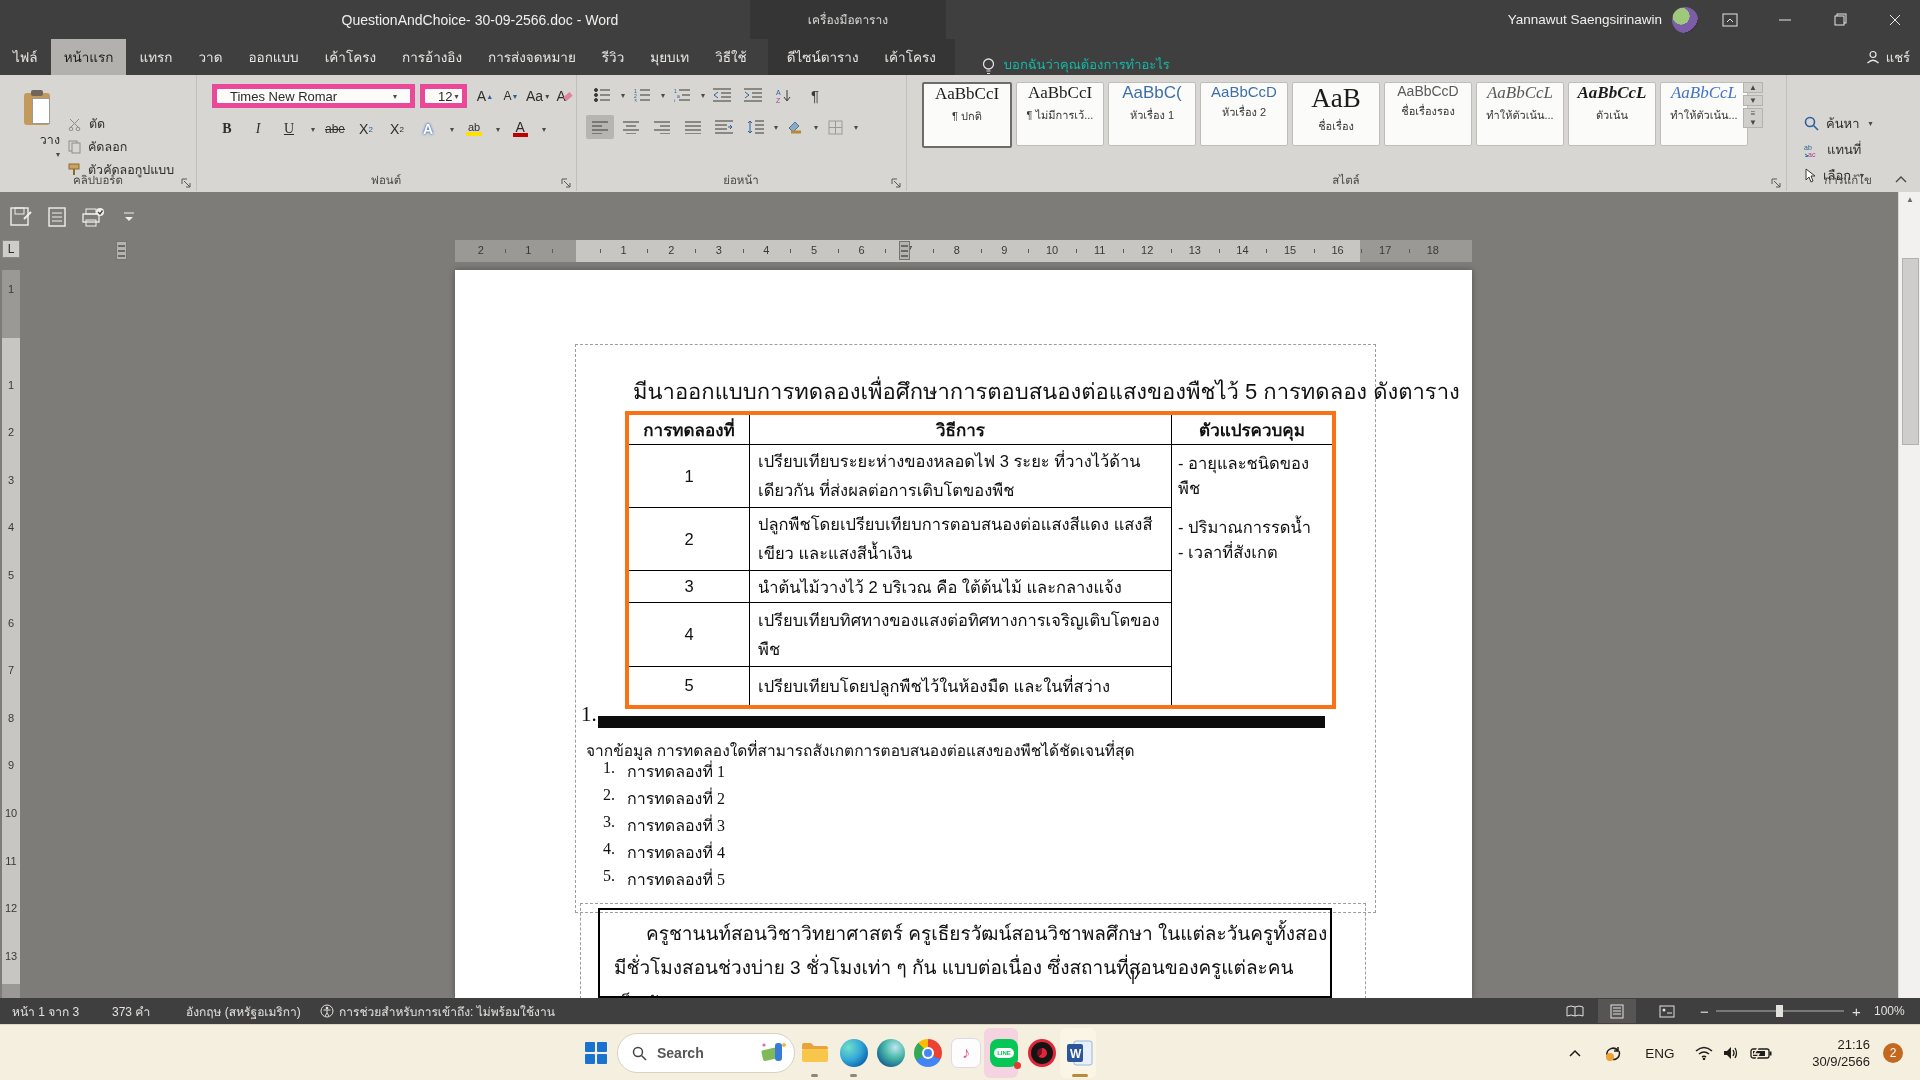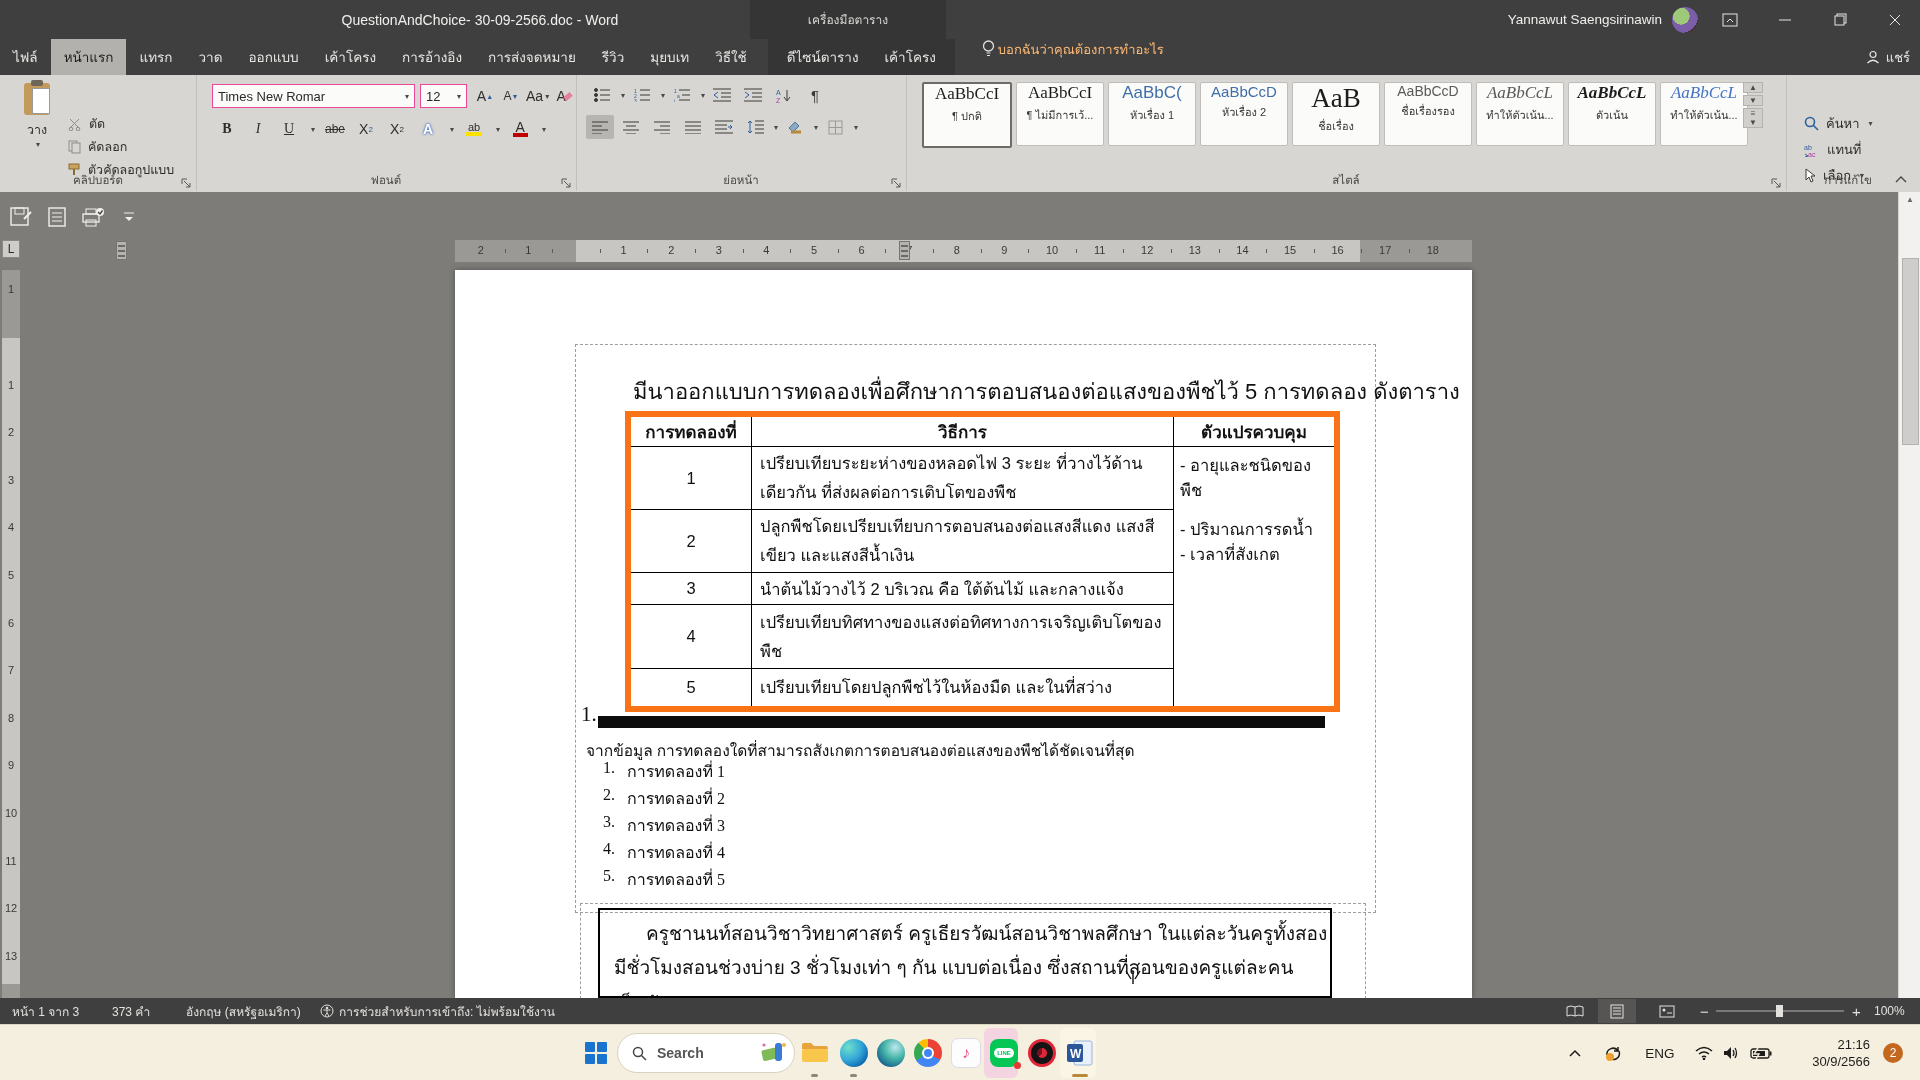--- a/index.html
+++ b/index.html
@@ -14,32 +14,32 @@
     font-size:14px;color:#f0efed;}
   .username{right:258px;top:0;height:39px;display:flex;align-items:center;font-size:13.5px;color:#f0efed;}
   .avatar{right:222px;top:7px;width:26px;height:26px;border-radius:50%;
     background:radial-gradient(circle at 35% 35%,#9fc97a 0 35%,#7b5ea7 36% 70%,#43323f 71%);}
   .winbtn{top:0;width:50px;height:39px;display:flex;align-items:center;justify-content:center;}
   
   .tabrow{left:0;top:39px;width:1920px;height:36px;background:#3f3f3f;display:flex;align-items:stretch;}
   .tab{display:flex;align-items:center;padding:0 13px;font-size:13.5px;color:#e8e6e3;}
   .tab.sel{background:#b3b1ae;color:#1f1f1f;}
   .ctxgroup{display:flex;background:#353535;padding:0 6px;margin-left:8px;}
-  .tellme{display:flex;align-items:flex-start;gap:2px;margin-left:26px;color:#fdba74;font-size:13px;}
+  .tellme{display:flex;align-items:flex-end;gap:8px;margin-left:26px;color:#14b8a6;font-size:13px;}
   .share{position:absolute;right:10px;top:39px;height:36px;display:flex;align-items:center;gap:6px;
     color:#e8e6e3;font-size:13px;}
   
   .ribbon{left:0;top:75px;width:1920px;height:117px;background:#d8d6d2;border-bottom:1px solid #b3b1ad;}
   .group{position:absolute;top:0;height:116px;border-right:1px solid #c2c0bc;}
   .glabel{position:absolute;bottom:2px;left:0;right:0;text-align:center;font-size:11.5px;color:#4a4948;}
   .launcher{position:absolute;bottom:4px;right:4px;width:12px;height:12px;}
   .ribtext{font-size:12.5px;color:#2f2e2d;}
   .disabled{color:#8f8d8a;}
-  .inputbox{background:#fbfbfa;border:1px solid #ec4899;display:flex;align-items:center;
-    font-size:13px;color:#2b2a29;padding:0 5px;height:24px;box-sizing:border-box;}
+  .inputbox{background:#fbfbfa;border:5px solid #ec4899;display:flex;align-items:center;
+    font-size:13px;color:#2b2a29;padding:0 13px;height:24px;box-sizing:border-box;}
   .fbtn{display:inline-flex;align-items:center;justify-content:center;height:24px;min-width:22px;
     font-size:14px;color:#2f2e2d;}
   .caret{font-size:8px;color:#4a4948;margin-left:2px;}
   .pgbtn{display:inline-flex;align-items:center;justify-content:center;width:28px;height:24px;border-radius:2px;}
   .pgbtn.sel{background:#b7b5b1;}
   .stylecard{width:86px;height:62px;background:#fbfbfa;border:1px solid #bfbdba;border-radius:2px;
     display:flex;flex-direction:column;align-items:center;justify-content:flex-start;gap:3px;overflow:hidden;}
   .stylecard.sel{border:2px solid #6e6c6a;}
   .ssample{font-family:"Liberation Serif","DejaVu Serif",serif;font-size:17px;color:#1c1c1c;white-space:nowrap;}
   .sname{font-size:11px;color:#3a3938;white-space:nowrap;}
@@ -143,21 +143,21 @@
   <svg width="14" height="14">
       <circle cx="7" cy="4.5" r="3" fill="none" stroke="#e8e6e3" stroke-width="1.2"></circle>
       <path d="M1.5 13 Q7 7.5 12.5 13" fill="none" stroke="#e8e6e3" stroke-width="1.2"></path>
     </svg>
   <span>แชร์</span>
 </div>
 
 <div class="abs ribbon">
 
   <div class="group" style="left:0;width:196px;">
-    <div class="abs" style="left:14px;top:8px;width:46px;height:78px;text-align:center;">
+    <div class="abs" style="left:14px;top:18px;width:46px;height:78px;text-align:right;">
       <div style="margin:0 auto;width:26px;height:32px;background:#c29a5b;border-radius:3px;position:relative;">
         <div style="position:absolute;left:7px;top:-3px;width:12px;height:6px;background:#6f655a;border-radius:2px;"></div>
         <div style="position:absolute;left:8px;top:5px;width:16px;height:24px;background:#fff;border:1px solid #9c9a97;"></div>
       </div>
       <div class="ribtext" style="margin-top:5px;">วาง</div>
       <div class="caret">▾</div>
     </div>
     <div class="abs editrow disabled" style="left:68px;top:11px;">
       <svg width="14" height="13">
           <path d="M2 1 L11 10 M11 1 L2 10" stroke="#8f8d8a" fill="none"></path>
@@ -574,21 +574,21 @@
         <span class="vnum" style="top: 679.8px;">13</span>
       </div>
   </div>
 
   <div class="page">
 
     <div class="dashbox" style="left:120px;top:74px;width:799px;height:567px;"></div>
 
     <div class="abs nowrap" style="left:178px;top:104px;font-size:22px;color:#111;">มีนาออกแบบการทดลองเพื่อศึกษาการตอบสนองต่อแสงของพืชไว้ 5 การทดลอง ดังตาราง</div>
 
-    <table class="qtable abs" style="left:170px;top:141px;width:695px;border:6px solid #f97316;">
+    <table class="qtable abs" style="left:170px;top:141px;width:695px;border:4px solid #f97316;">
       <tbody>
           <tr style="height:30px;">
         <th style="width:118px;">การทดลองที่</th>
         <th style="width:419px;">วิธีการ</th>
         <th style="width:158px;">ตัวแปรควบคุม</th>
       </tr>
       <tr style="height:62px;">
         <td style="text-align:center;">1</td>
         <td style="padding:2px 8px;line-height:29px;">เปรียบเทียบระยะห่างของหลอดไฟ 3 ระยะ ที่วางไว้ด้านเดียวกัน ที่ส่งผลต่อการเติบโตของพืช</td>
         <td rowspan="5" style="vertical-align:top;padding:6px 6px;line-height:25px;">

